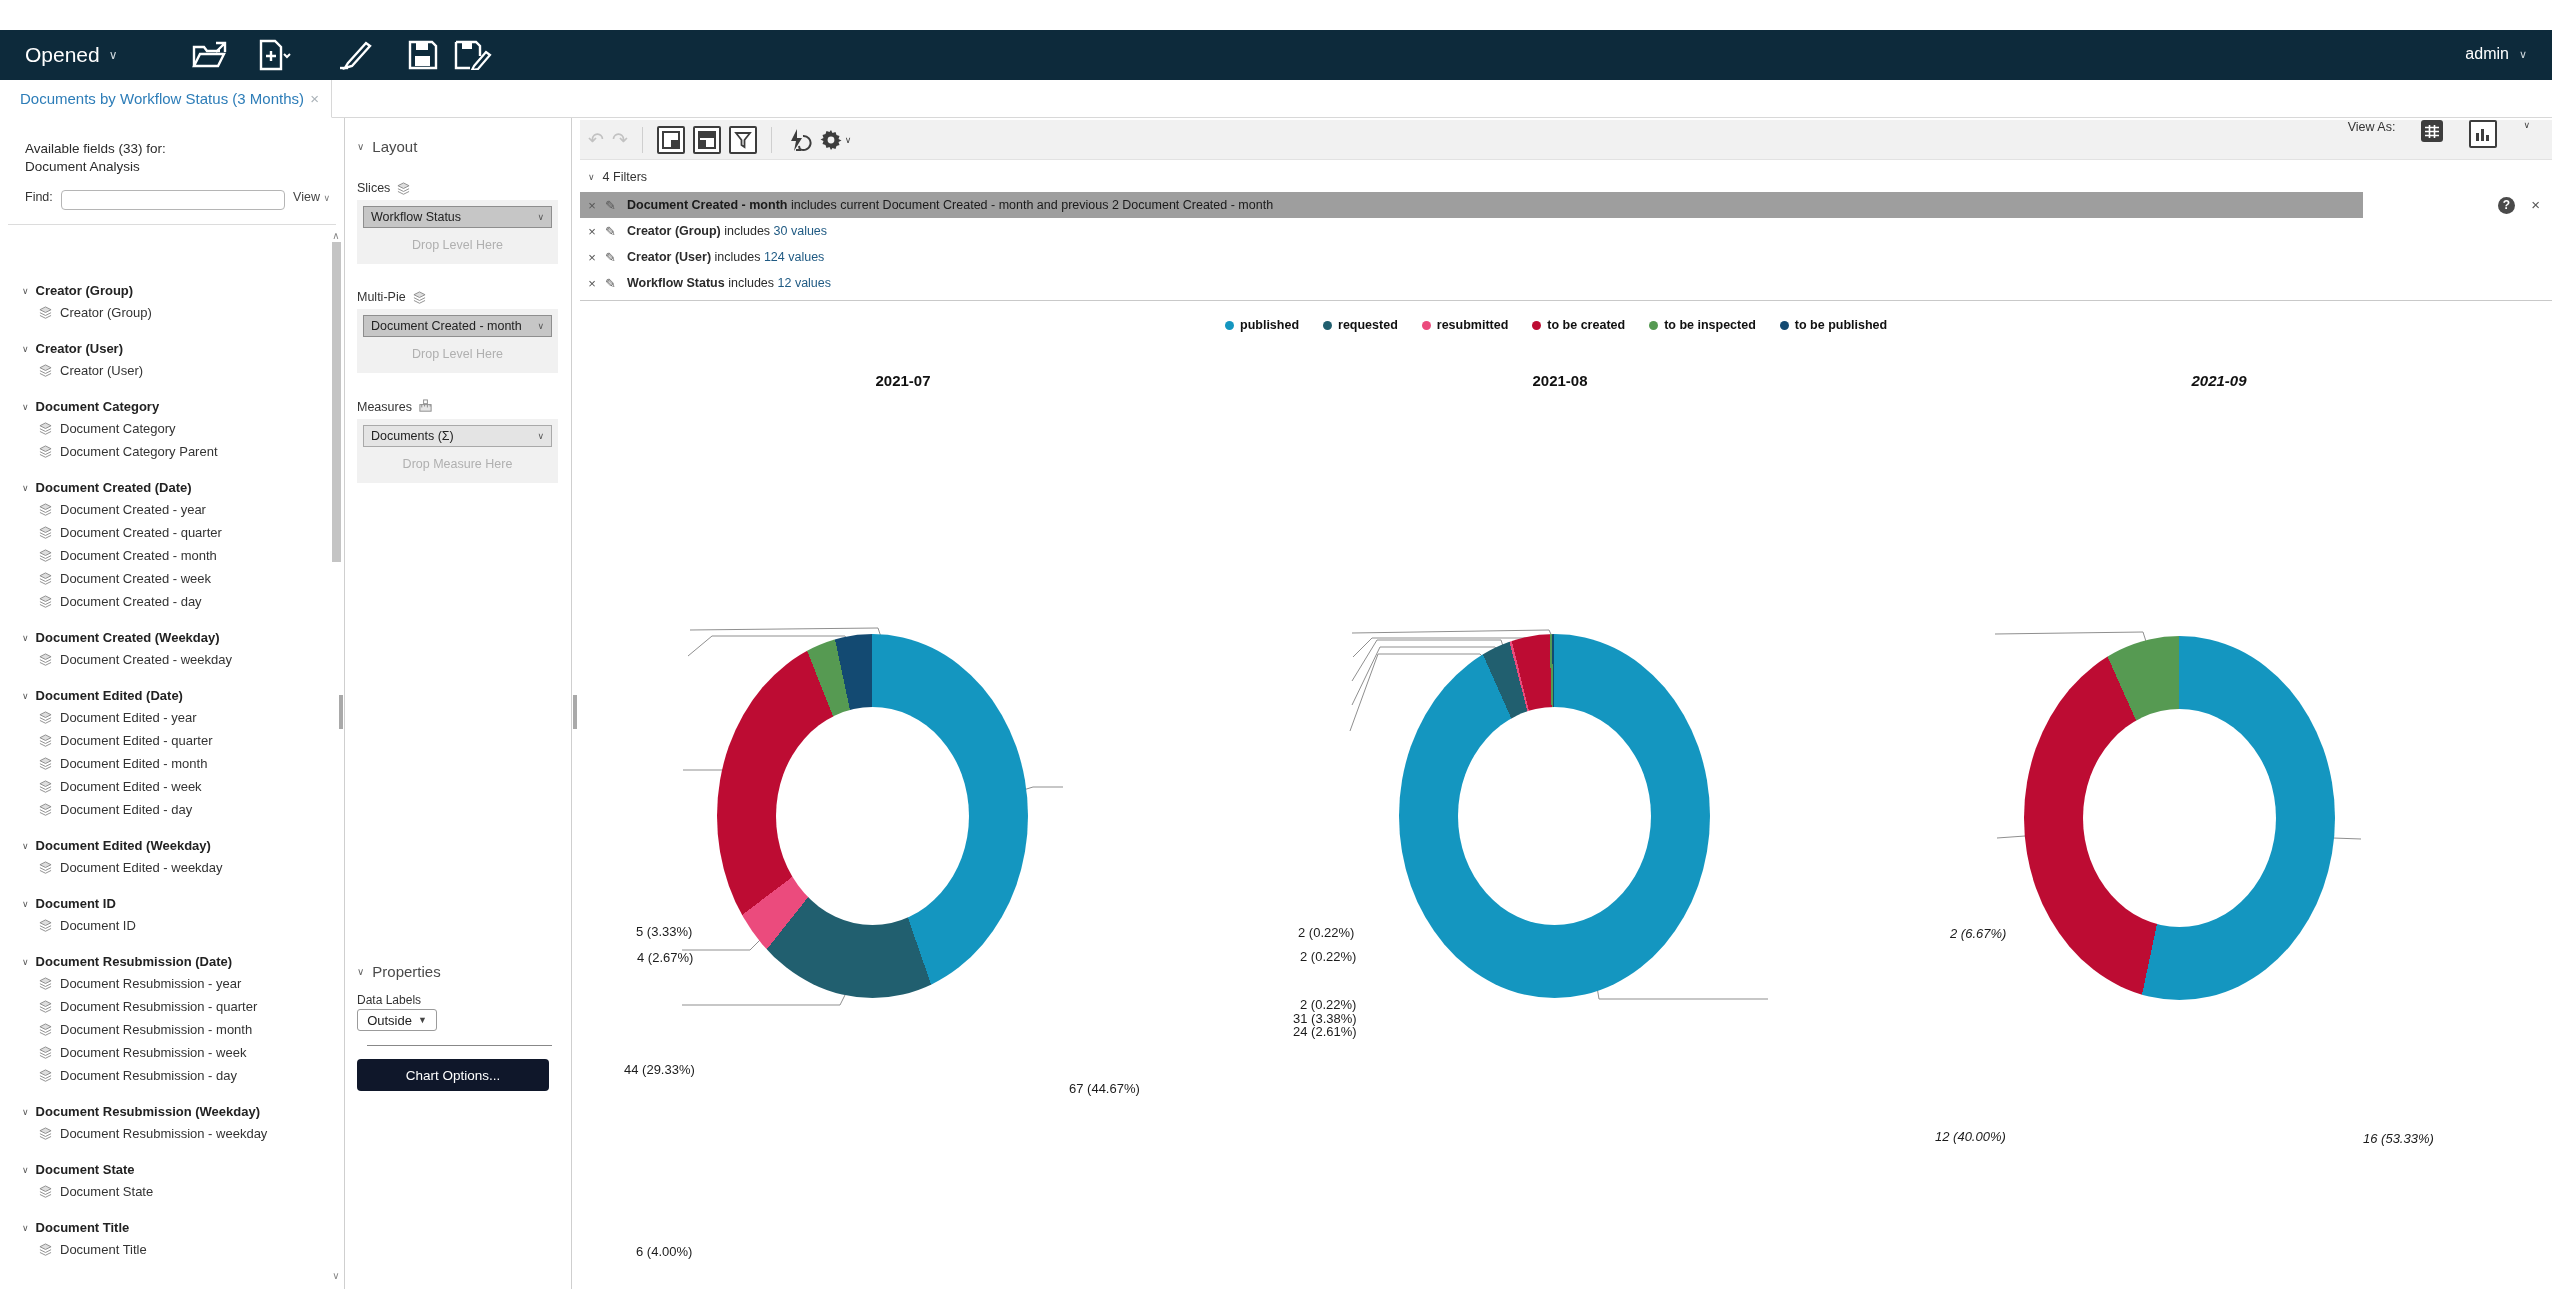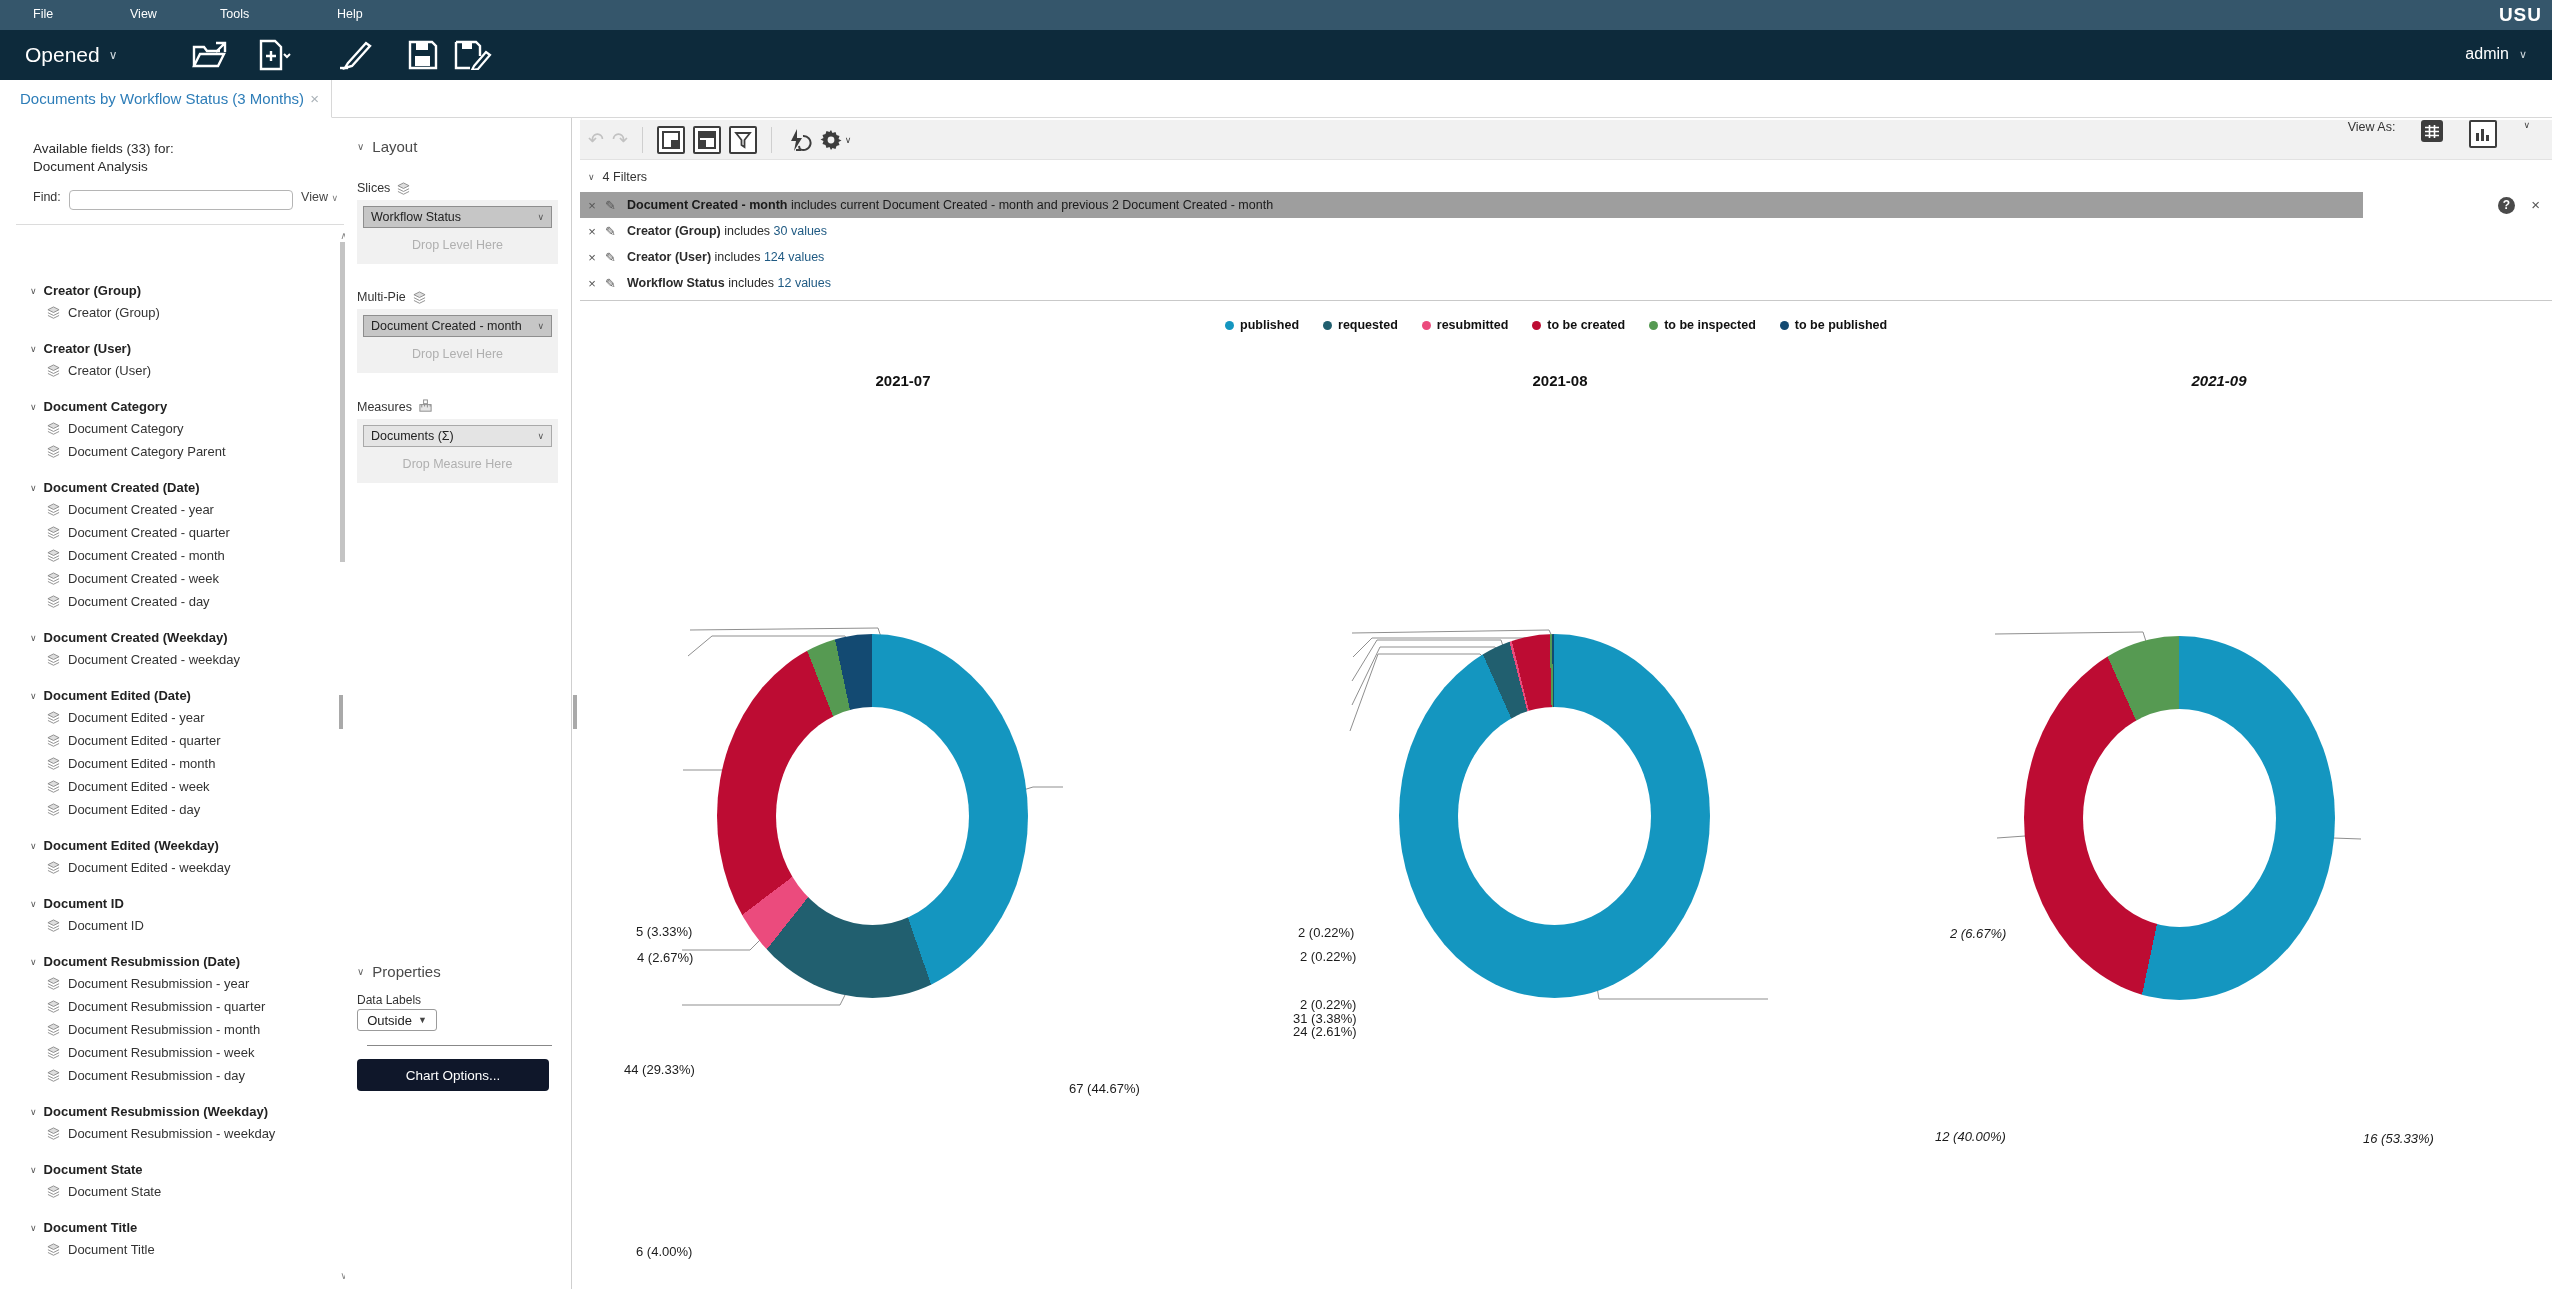--- a/index.html
+++ b/index.html
@@ -21,21 +21,21 @@
   .user-menu { position:absolute; right:25px; top:15px; font-size:16px; color:#fff; display:flex; gap:10px; align-items:center; }
   .user-menu .chev { font-size:11px; color:#cfd8dd; }
 
   
   .tabbar { position:absolute; left:0; top:80px; width:100%; height:38px; background:#fff; border-bottom:1px solid #d8d8d8; }
   .tab { position:absolute; left:0; top:0; width:332px; height:38px; background:#fff; border-right:1px solid #d8d8d8; border-bottom:1px solid #fff; display:flex; align-items:center; z-index:2; }
   .tab .tab-title { margin-left:20px; font-size:15px; color:#2d7db8; white-space:nowrap; }
   .tab .tab-close { margin-left:auto; margin-right:12px; color:#aab2b8; font-size:15px; cursor:pointer; }
 
   
-  .left-panel { position:absolute; left:8px; top:118px; width:345px; bottom:0; background:#fff; border-right:1px solid #cfcfcf; }
+  .left-panel { position:absolute; left:0; top:118px; width:345px; bottom:0; background:#fff; border-right:1px solid #cfcfcf; }
   .lp-head { padding:22px 20px 0 25px; font-size:13.5px; color:#2b2b2b; line-height:18px; }
   .find-row { display:flex; align-items:flex-start; margin:14px 14px 0 25px; gap:8px; }
   .find-label { font-size:12.5px; color:#333; }
   .find-input { flex:1; height:20px; border:1px solid #b5b5b5; border-radius:4px; background:#fff; font-size:12px; padding:0 6px; color:#333; outline:none; }
   .view-dd { font-size:12.5px; color:#444; white-space:nowrap; }
   .view-dd .chev { color:#777; font-size:9px; }
   .lp-divider { border-top:1px solid #dcdcdc; margin:14px 8px 0 8px; }
   .tree { position:absolute; left:8px; right:18px; top:150px; bottom:10px; overflow:hidden; padding-top:6px; }
   .tgroup { margin-top:14px; padding-left:14px; font-size:13px; font-weight:bold; color:#222; height:21px; display:flex; align-items:center; gap:7px; }
   .tgroup .caret { font-weight:normal; color:#555; font-size:9px; }
@@ -115,27 +115,20 @@
     <symbol id="sym-layers" viewBox="0 0 16 14">
       <path d="M8 1l6 3-6 3-6-3z" fill="#dedede" stroke="#8a8a8a" stroke-width="1"></path>
       <path d="M2 7.2l6 3 6-3" fill="none" stroke="#8a8a8a" stroke-width="1"></path>
       <path d="M2 10.2l6 3 6-3" fill="none" stroke="#8a8a8a" stroke-width="1"></path>
     </symbol>
   </defs>
 </svg>
 
 <div id="app">
 
-  <div class="menubar">
-    <span class="mitem" style="left:33px">File</span>
-    <span class="mitem" style="left:130px">View</span>
-    <span class="mitem" style="left:220px">Tools</span>
-    <span class="mitem" style="left:337px">Help</span>
-    <span class="brand">USU</span>
-  </div>
 
   <div class="toolbar">
     <span class="opened">
       <span>Opened</span>
       <span class="chev">∨</span>
     </span>
     <span class="tb-icon" style="margin-left:72px">
       <svg width="40" height="32" viewBox="0 0 40 32">
           <path d="M4 27V8h10l3 4h13" fill="none" stroke="#fff" stroke-width="2.4"></path>
           <path d="M4 27l6-12h24l-6 12z" fill="none" stroke="#fff" stroke-width="2.4"></path>

